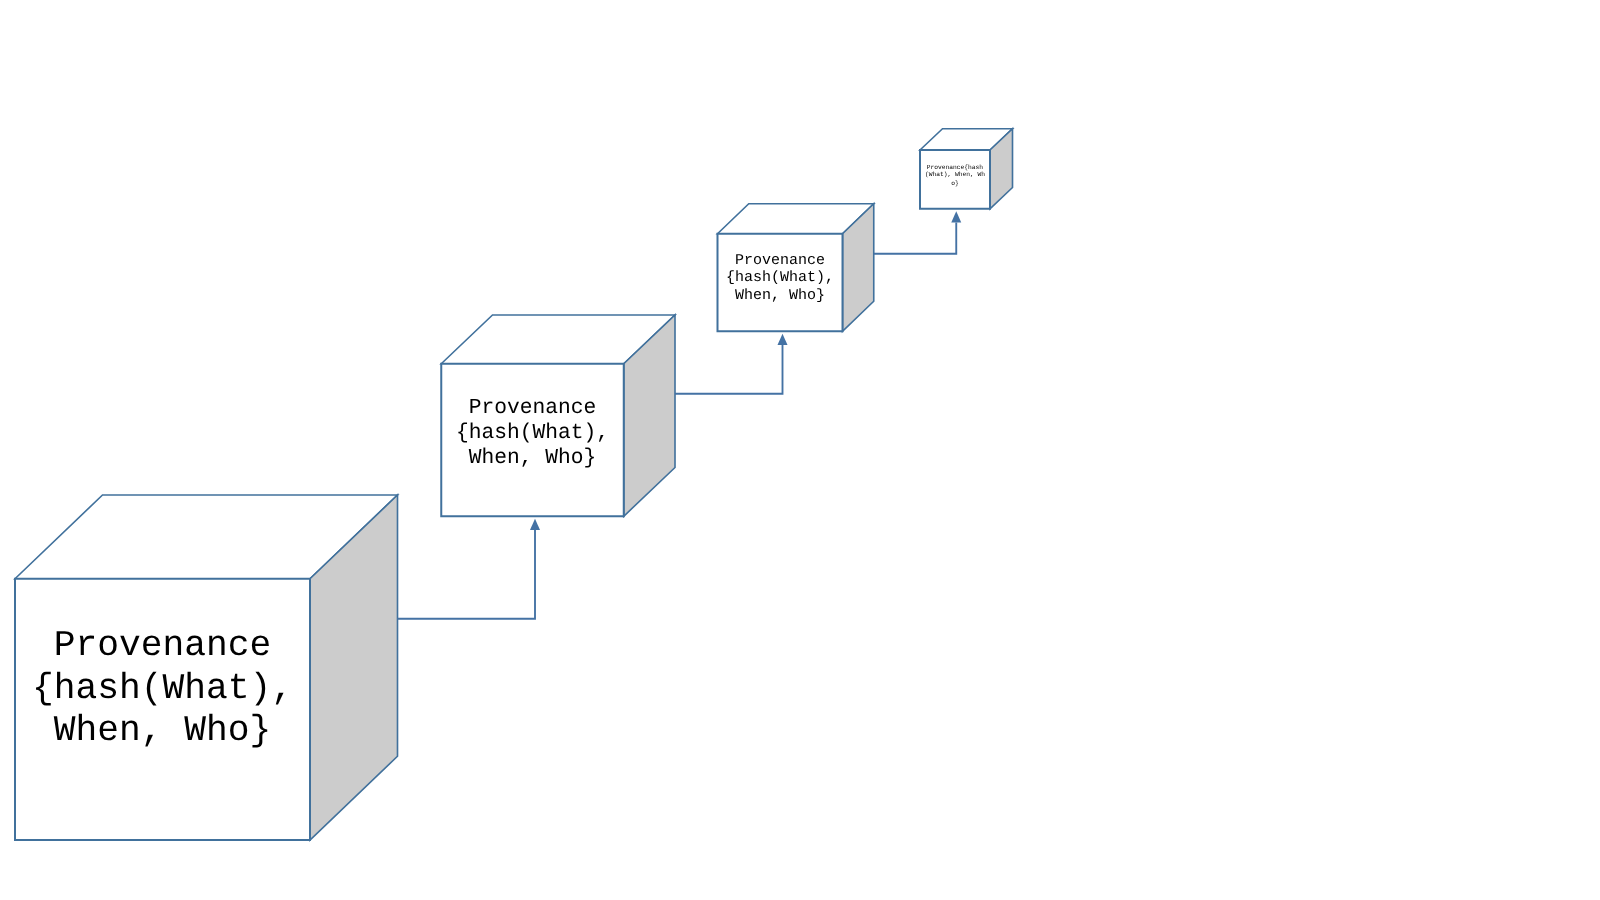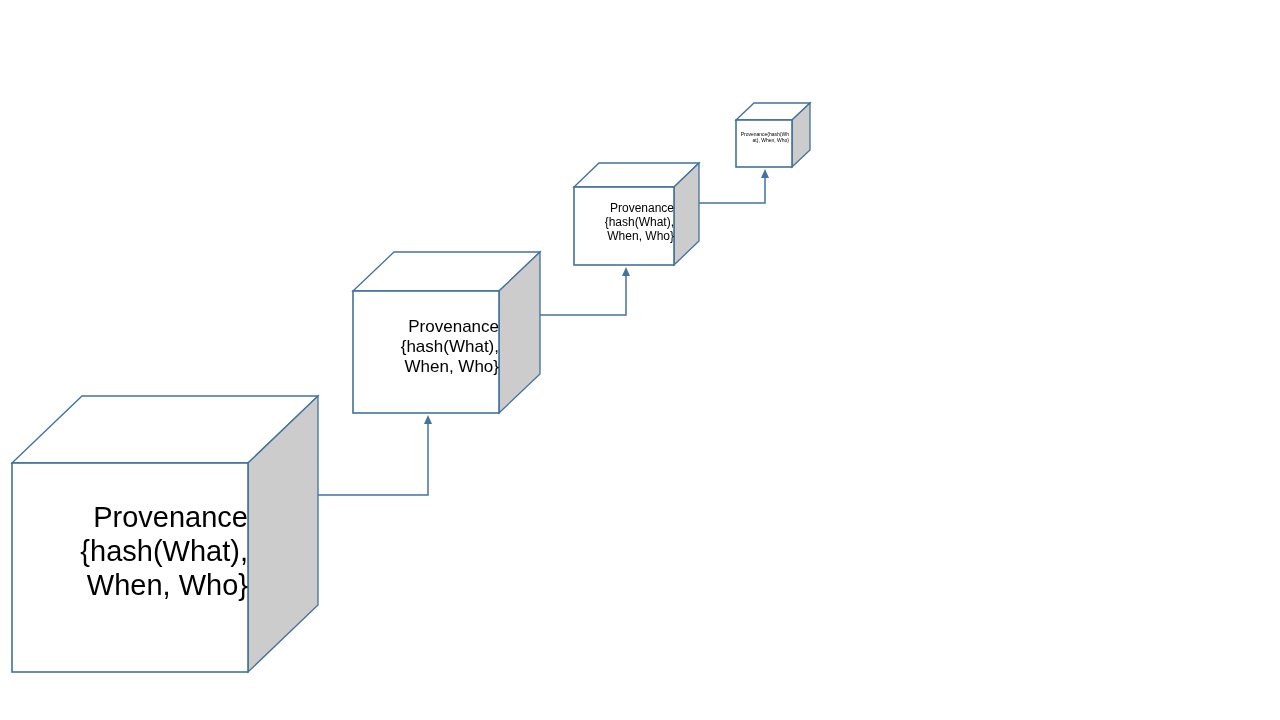--- a/index.html
+++ b/index.html
@@ -21,26 +21,26 @@
     height: 720px;
   }
   #svg-layer {
     position: absolute;
     left: 0; top: 0;
     width: 1280px;
     height: 720px;
   }
   .cube-label {
     position: absolute;
-    text-align: right;
+    text-align: center;
     color: #000000;
     line-height: 1.18;
     white-space: pre-line;
     pointer-events: none;
-    font-family: Liberation Sans, sans-serif;
+    font-family: Liberation Mono, monospace;
   }
   .cube-label.tiny {
     line-height: 1.25;
     word-break: break-all;
   }
 </style>
 </head>
 <body>
 
 <div id="stage">

